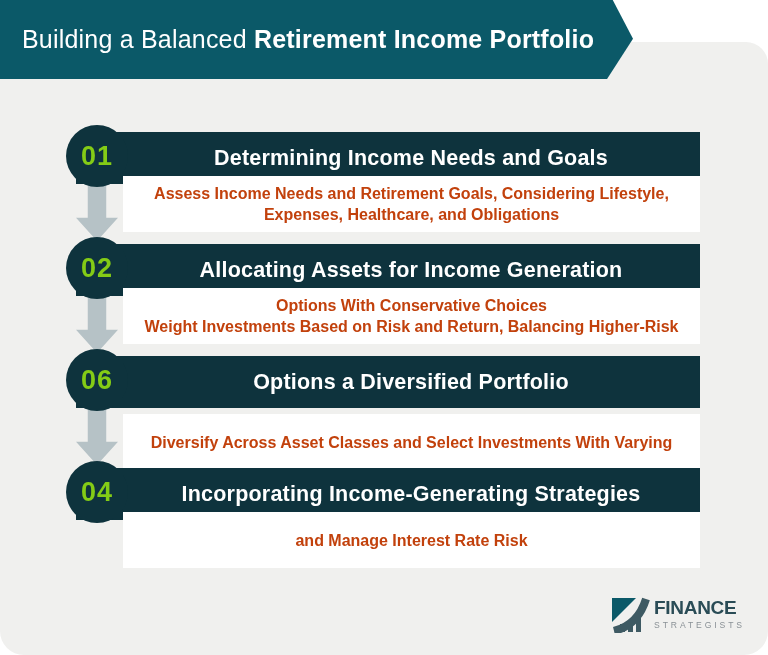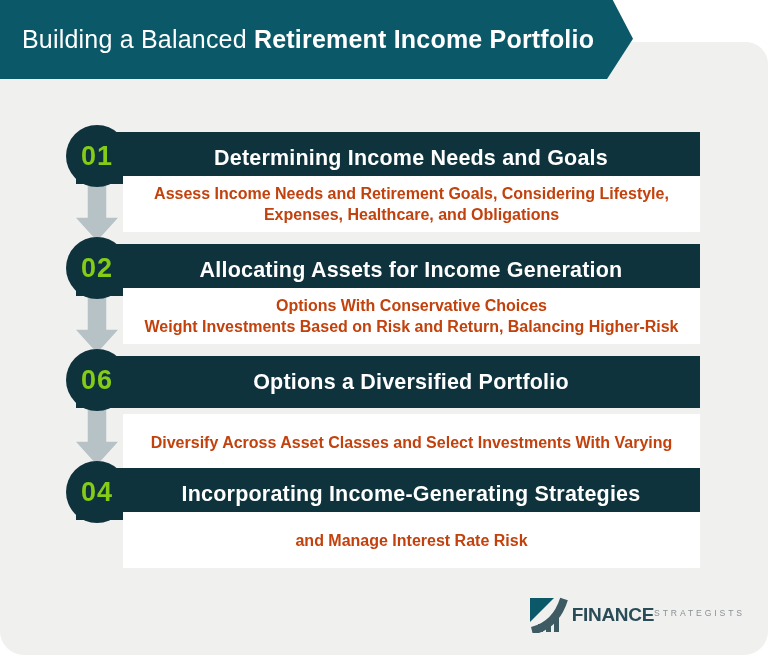--- a/index.html
+++ b/index.html
@@ -77,21 +77,21 @@
   .r0 .step-bar{top:124px;} .r0 .step-white{top:176px;} .r0 .circle{top:125px;} .r0 .arrow{top:183px;}
   .r1 .step-bar{top:236px;} .r1 .step-white{top:288px;} .r1 .circle{top:237px;} .r1 .arrow{top:295px;}
   .r2 .step-bar{top:348px;} .r2 .step-white{top:414px;} .r2 .circle{top:349px;} .r2 .arrow{top:407px;}
   .r3 .step-bar{top:460px;} .r3 .step-white{top:512px;} .r3 .circle{top:461px;}
 
   
   .brand{
     position:absolute;right:23px;bottom:18px;
     display:flex;align-items:center;gap:4px;
   }
-  .brand-text{display:flex;line-height:1;}
+  .brand-text{display:flex;flex-direction:column;line-height:1;}
   .brand-name{
     color:#2a4c56;font-weight:700;font-size:19px;letter-spacing:-0.3px;
   }
   .brand-subtitle{
     color:#8a9196;font-weight:400;font-size:8.6px;letter-spacing:2.9px;margin-top:4px;
   }
 </style>
 </head>
 <body>
 

